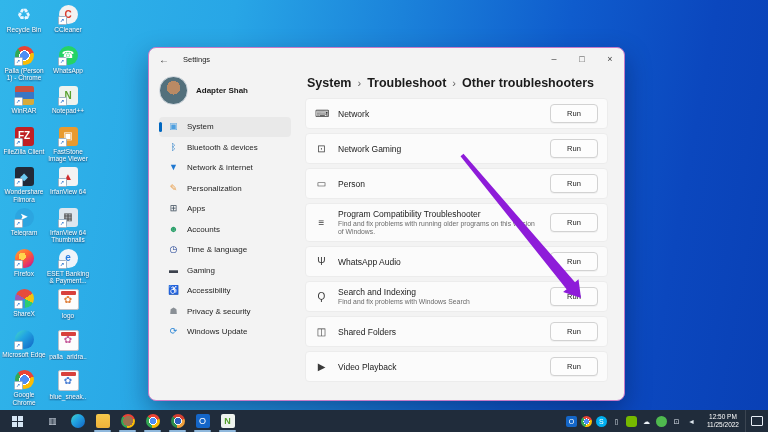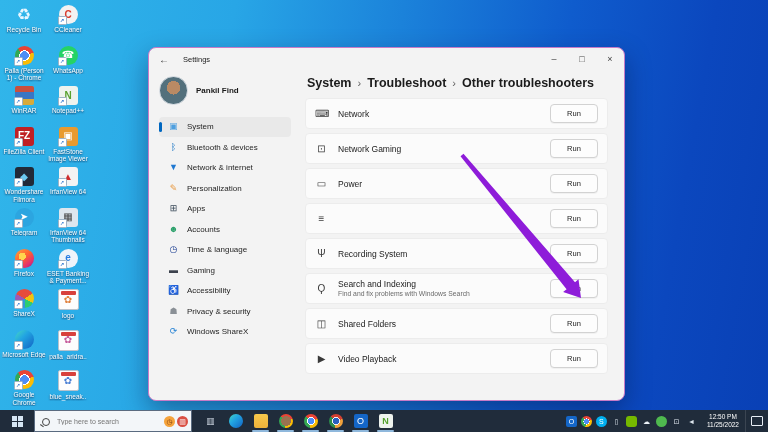--- a/index.html
+++ b/index.html
@@ -253,21 +253,21 @@
       <span class="tb-controls">
         <span class="tb-btn">–</span>
         <span class="tb-btn">□</span>
         <span class="tb-btn">×</span>
       </span>
     </div>
     <div class="win-body">
       <div class="sidebar">
         <div class="user-row">
           <span class="avatar"></span>
-          <span class="user-name">Pankil Find</span>
+          <span class="user-name">Adapter Shah</span>
         </div>
         <div class="nav">
 
             <div class="nav-item selected">
               <span class="nav-ind"></span>
               <span class="nav-ico" style="color: rgb(77, 159, 223);">▣</span>
               <span class="nav-label">System</span>
             </div>
 
             <div class="nav-item">
@@ -320,21 +320,21 @@
 
             <div class="nav-item">
 
               <span class="nav-ico" style="color: rgb(138, 144, 150);">☗</span>
               <span class="nav-label">Privacy &amp; security</span>
             </div>
 
             <div class="nav-item">
 
               <span class="nav-ico" style="color: rgb(31, 127, 212);">⟳</span>
-              <span class="nav-label">Windows ShareX</span>
+              <span class="nav-label">Windows Update</span>
             </div>
           </div>
       </div>
       <div class="content">
         <div class="breadcrumb">
           <span class="bc">System</span>
           <span class="bc-sep">›</span>
           <span class="bc">Troubleshoot</span>
           <span class="bc-sep">›</span>
           <span class="bc current">Other troubleshooters</span>
@@ -355,35 +355,39 @@
               <div class="row-text">
                 <div class="row-title">Network Gaming</div>
 
               </div>
               <button class="run-btn">Run</button>
             </div>
 
             <div class="t-row">
               <span class="row-ico">▭</span>
               <div class="row-text">
-                <div class="row-title">Power</div>
+                <div class="row-title">Person</div>
 
               </div>
               <button class="run-btn">Run</button>
             </div>
 
             <div class="t-row">
               <span class="row-ico">≡</span>
+              <div class="row-text">
+                <div class="row-title">Program Compatibility Troubleshooter</div>
+                <div class="row-sub">Find and fix problems with running older programs on this version of Windows.</div>
+              </div>
               <button class="run-btn">Run</button>
             </div>
 
             <div class="t-row">
               <span class="row-ico">Ψ</span>
               <div class="row-text">
-                <div class="row-title">Recording System</div>
+                <div class="row-title">WhatsApp Audio</div>
 
               </div>
               <button class="run-btn">Run</button>
             </div>
 
             <div class="t-row">
               <span class="row-ico">Ϙ</span>
               <div class="row-text">
                 <div class="row-title">Search and Indexing</div>
                 <div class="row-sub">Find and fix problems with Windows Search</div>
@@ -419,34 +423,20 @@
 
   <div class="taskbar">
     <span class="start">
       <span class="winlogo">
           <span></span>
           <span></span>
           <span></span>
           <span></span>
         </span>
     </span>
-    <div class="tb-search">
-      <span class="mag"></span>
-      <input placeholder="Type here to search" style="">
-      <span class="badges">
-
-          <span class="icon-box round" style="background: rgb(245, 163, 60);">
-            <span class="gl" style="color: rgb(122, 60, 16);">◷</span>
-          </span>
-
-          <span class="icon-box round" style="background: rgb(217, 79, 67);">
-            <span class="gl" style="color: rgb(255, 255, 255);">▥</span>
-          </span>
-        </span>
-    </div>
     <div class="tb-apps">
 
         <span class="tb-app">
           <span class="app-ico icon-box a-taskview">
             <span class="gl">▥</span>
           </span>
         </span>
 
         <span class="tb-app">
           <span class="app-ico icon-box g-edge round">

